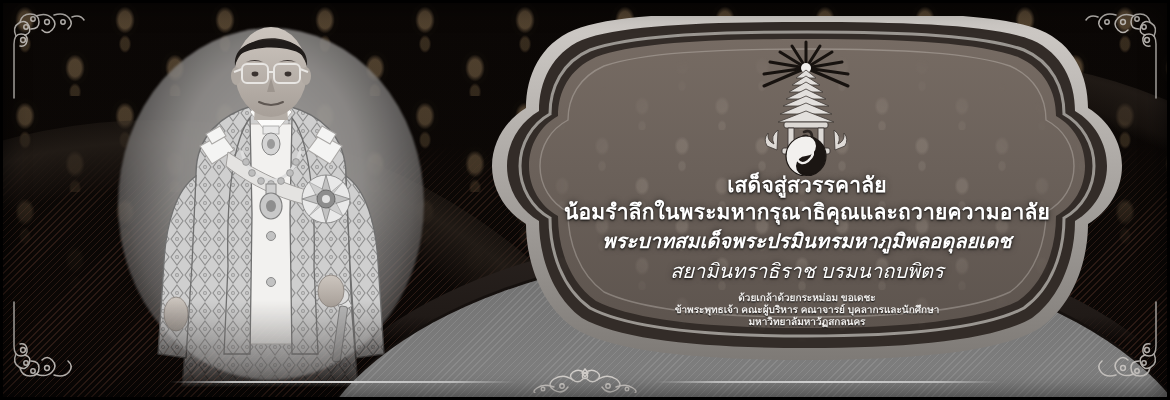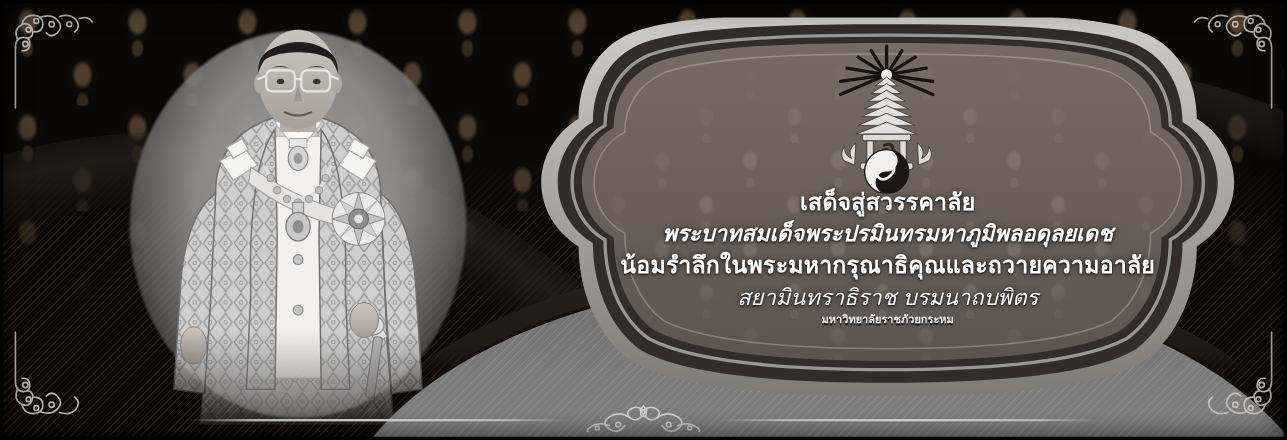--- a/index.html
+++ b/index.html
@@ -513,20 +513,22 @@
       <circle cx="52" cy="19" r="2.2"></circle>
         <circle cx="98" cy="19" r="2.2"></circle>
       <circle cx="33" cy="22" r="1.8"></circle>
         <circle cx="117" cy="22" r="1.8"></circle>
       <path d="M75 2 l3 4 l-3 4 l-3 -4 z"></path>
     </g>
   </svg>
 
   <div id="text-block">
     <p class="tline" id="line-1">เสด็จสู่สวรรคาลัย</p>
+    <p class="tline" id="line-2">น้อมรำลึกในพระมหากรุณาธิคุณและถวายความอาลัย</p>
     <p class="tline" id="line-3">พระบาทสมเด็จพระปรมินทรมหาภูมิพลอดุลยเดช</p>
-    <p class="tline" id="line-2">น้อมรำลึกในพระมหากรุณาธิคุณและถวายความอาลัย</p>
     <p class="tline" id="line-5">สยามินทราธิราช บรมนาถบพิตร</p>
-    <p class="tsmall" id="small-3">มหาวิทยาลัยราชภัวยกระหม</p>
+    <p class="tsmall" id="small-1">ด้วยเกล้าด้วยกระหม่อม ขอเดชะ</p>
+    <p class="tsmall" id="small-2">ข้าพระพุทธเจ้า คณะผู้บริหาร คณาจารย์ บุคลากรและนักศึกษา</p>
+    <p class="tsmall" id="small-3">มหาวิทยาลัมหาวัฏสกลนคร</p>
   </div>
 
   <div id="frame-edge"></div>
 </div>
 
 </body></html>

